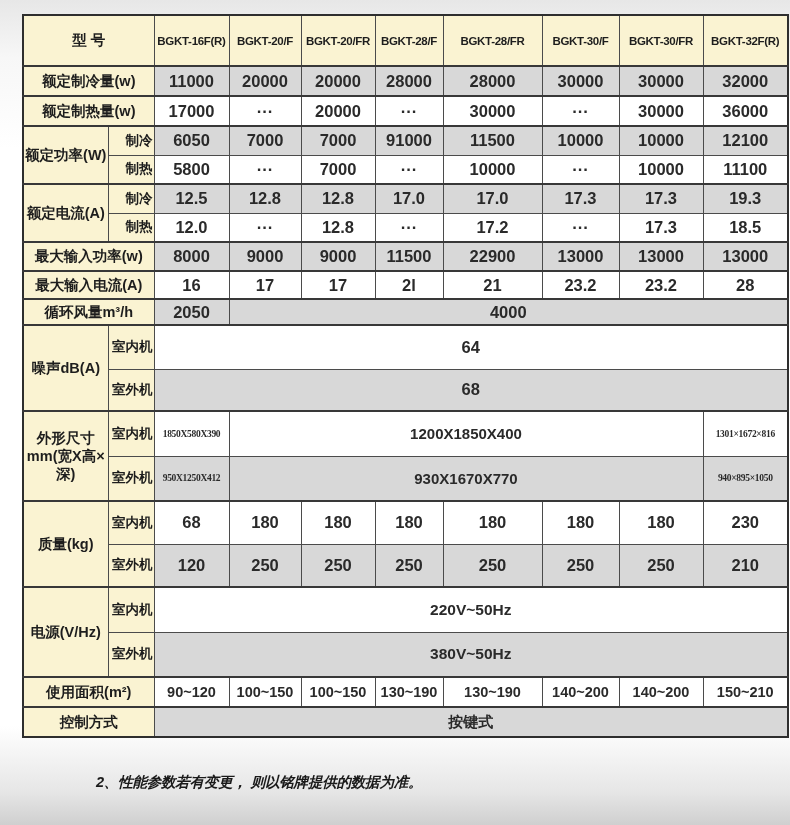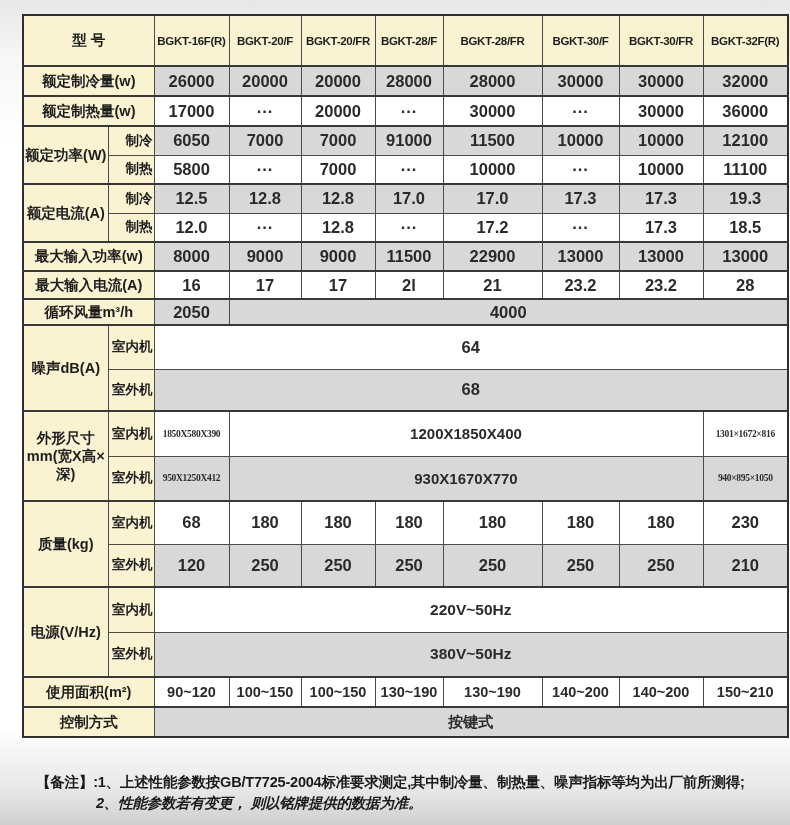--- a/index.html
+++ b/index.html
@@ -67,21 +67,21 @@
       <td class="hdr">BGKT-20/FR</td>
       <td class="hdr">BGKT-28/F</td>
       <td class="hdr">BGKT-28/FR</td>
       <td class="hdr">BGKT-30/F</td>
       <td class="hdr">BGKT-30/FR</td>
       <td class="hdr">BGKT-32F(R)</td>
     </tr>
 
     <tr class="h30 gs">
       <td colspan="2" class="lbl">额定制冷量(w)</td>
-      <td class="g num">26000</td>
+      <td class="g num">11000</td>
       <td class="g num">20000</td>
       <td class="g num">20000</td>
       <td class="g num">28000</td>
       <td class="g num">28000</td>
       <td class="g num">30000</td>
       <td class="g num">30000</td>
       <td class="g num">32000</td>
     </tr>
 
     <tr class="h30 gs">
@@ -252,17 +252,16 @@
 
     <tr class="h30 gs">
       <td colspan="2" class="lbl">控制方式</td>
       <td colspan="8" class="g num" style="font-size:15px">按键式</td>
     </tr>
 
   </tbody>
     </table>
 
   <div class="notes">
-    <div><span>【备注】:</span><span>1、上述性能参数按GB/T7725-2004标准要求测定,其中制冷量、制热量、噪声指标等均为出厂前所测得;</span></div>
     <div class="line2">2、性能参数若有变更， 则以铭牌提供的数据为准。</div>
   </div>
 
 </div>
 
 </body></html>

